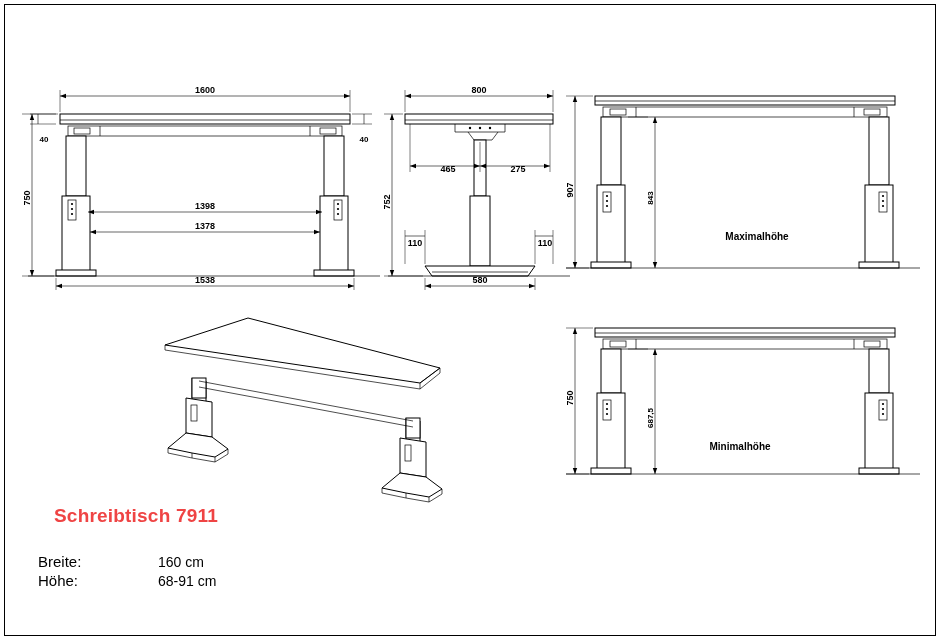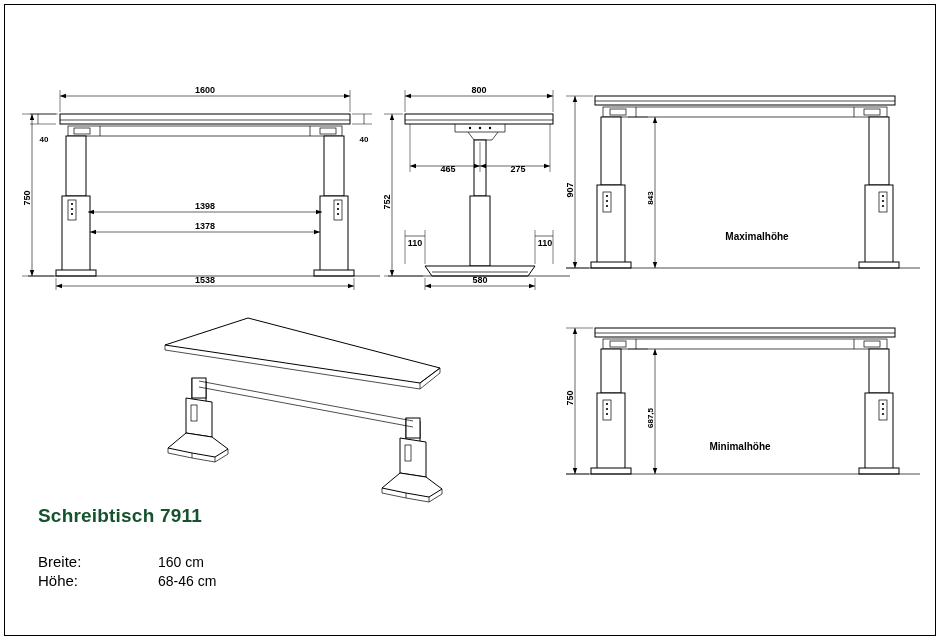--- a/index.html
+++ b/index.html
@@ -84,22 +84,22 @@
   }
   #titleblock {
     position: absolute;
     left: 38px;
     top: 505px;
     width: 430px;
   }
   #product-title {
     font-size: 19px;
     font-weight: bold;
-    color: #14532d;
-    margin: 0 0 26px 0;
+    color: #ef4444;
+    margin: 0 0 26px 16px;
     letter-spacing: 0.2px;
   }
   .spec-row {
     display: flex;
     align-items: flex-end;
     margin-bottom: 2px;
   }
   .spec-label {
     width: 120px;
     font-size: 15px;
@@ -379,16 +379,16 @@
 
   <div id="titleblock">
     <div id="product-title">Schreibtisch 7911</div>
 
     <div class="spec-row">
       <div class="spec-label">Breite:</div>
       <div class="spec-value">160 cm</div>
     </div>
     <div class="spec-row">
       <div class="spec-label">Höhe:</div>
-      <div class="spec-value">68-46 cm</div>
+      <div class="spec-value">68-91 cm</div>
     </div>
   </div>
 </div>
 
 </body></html>

